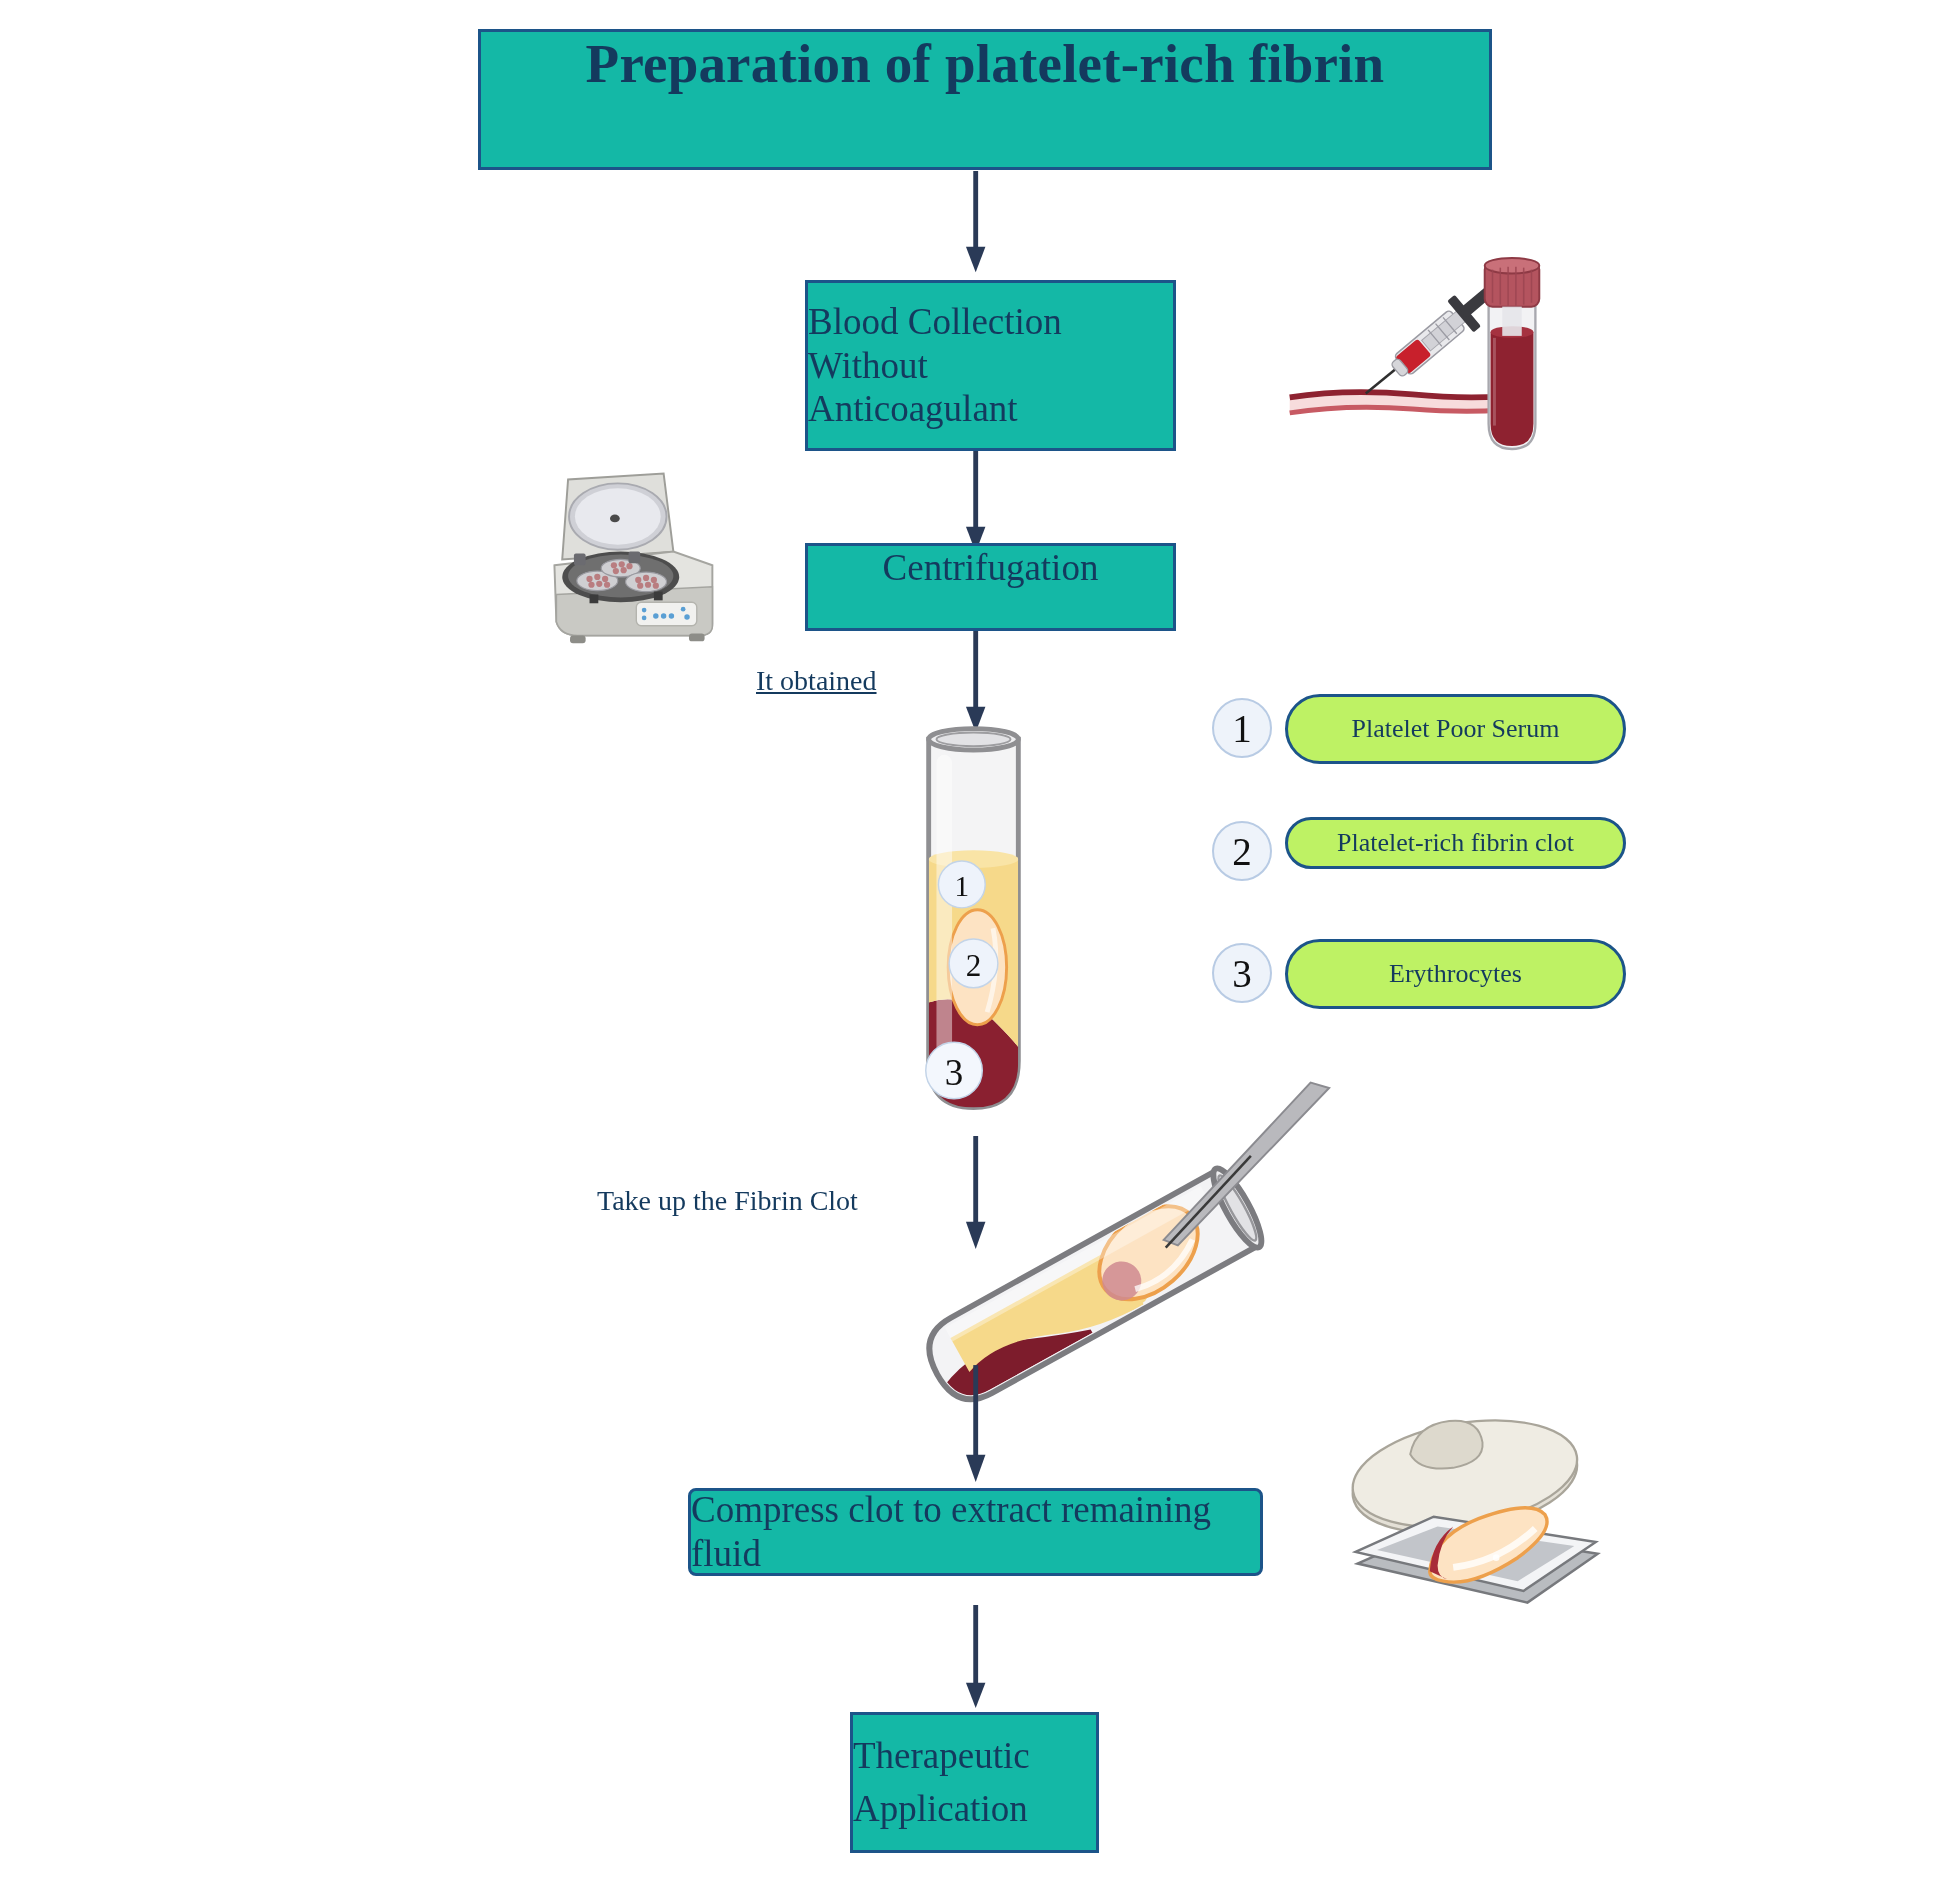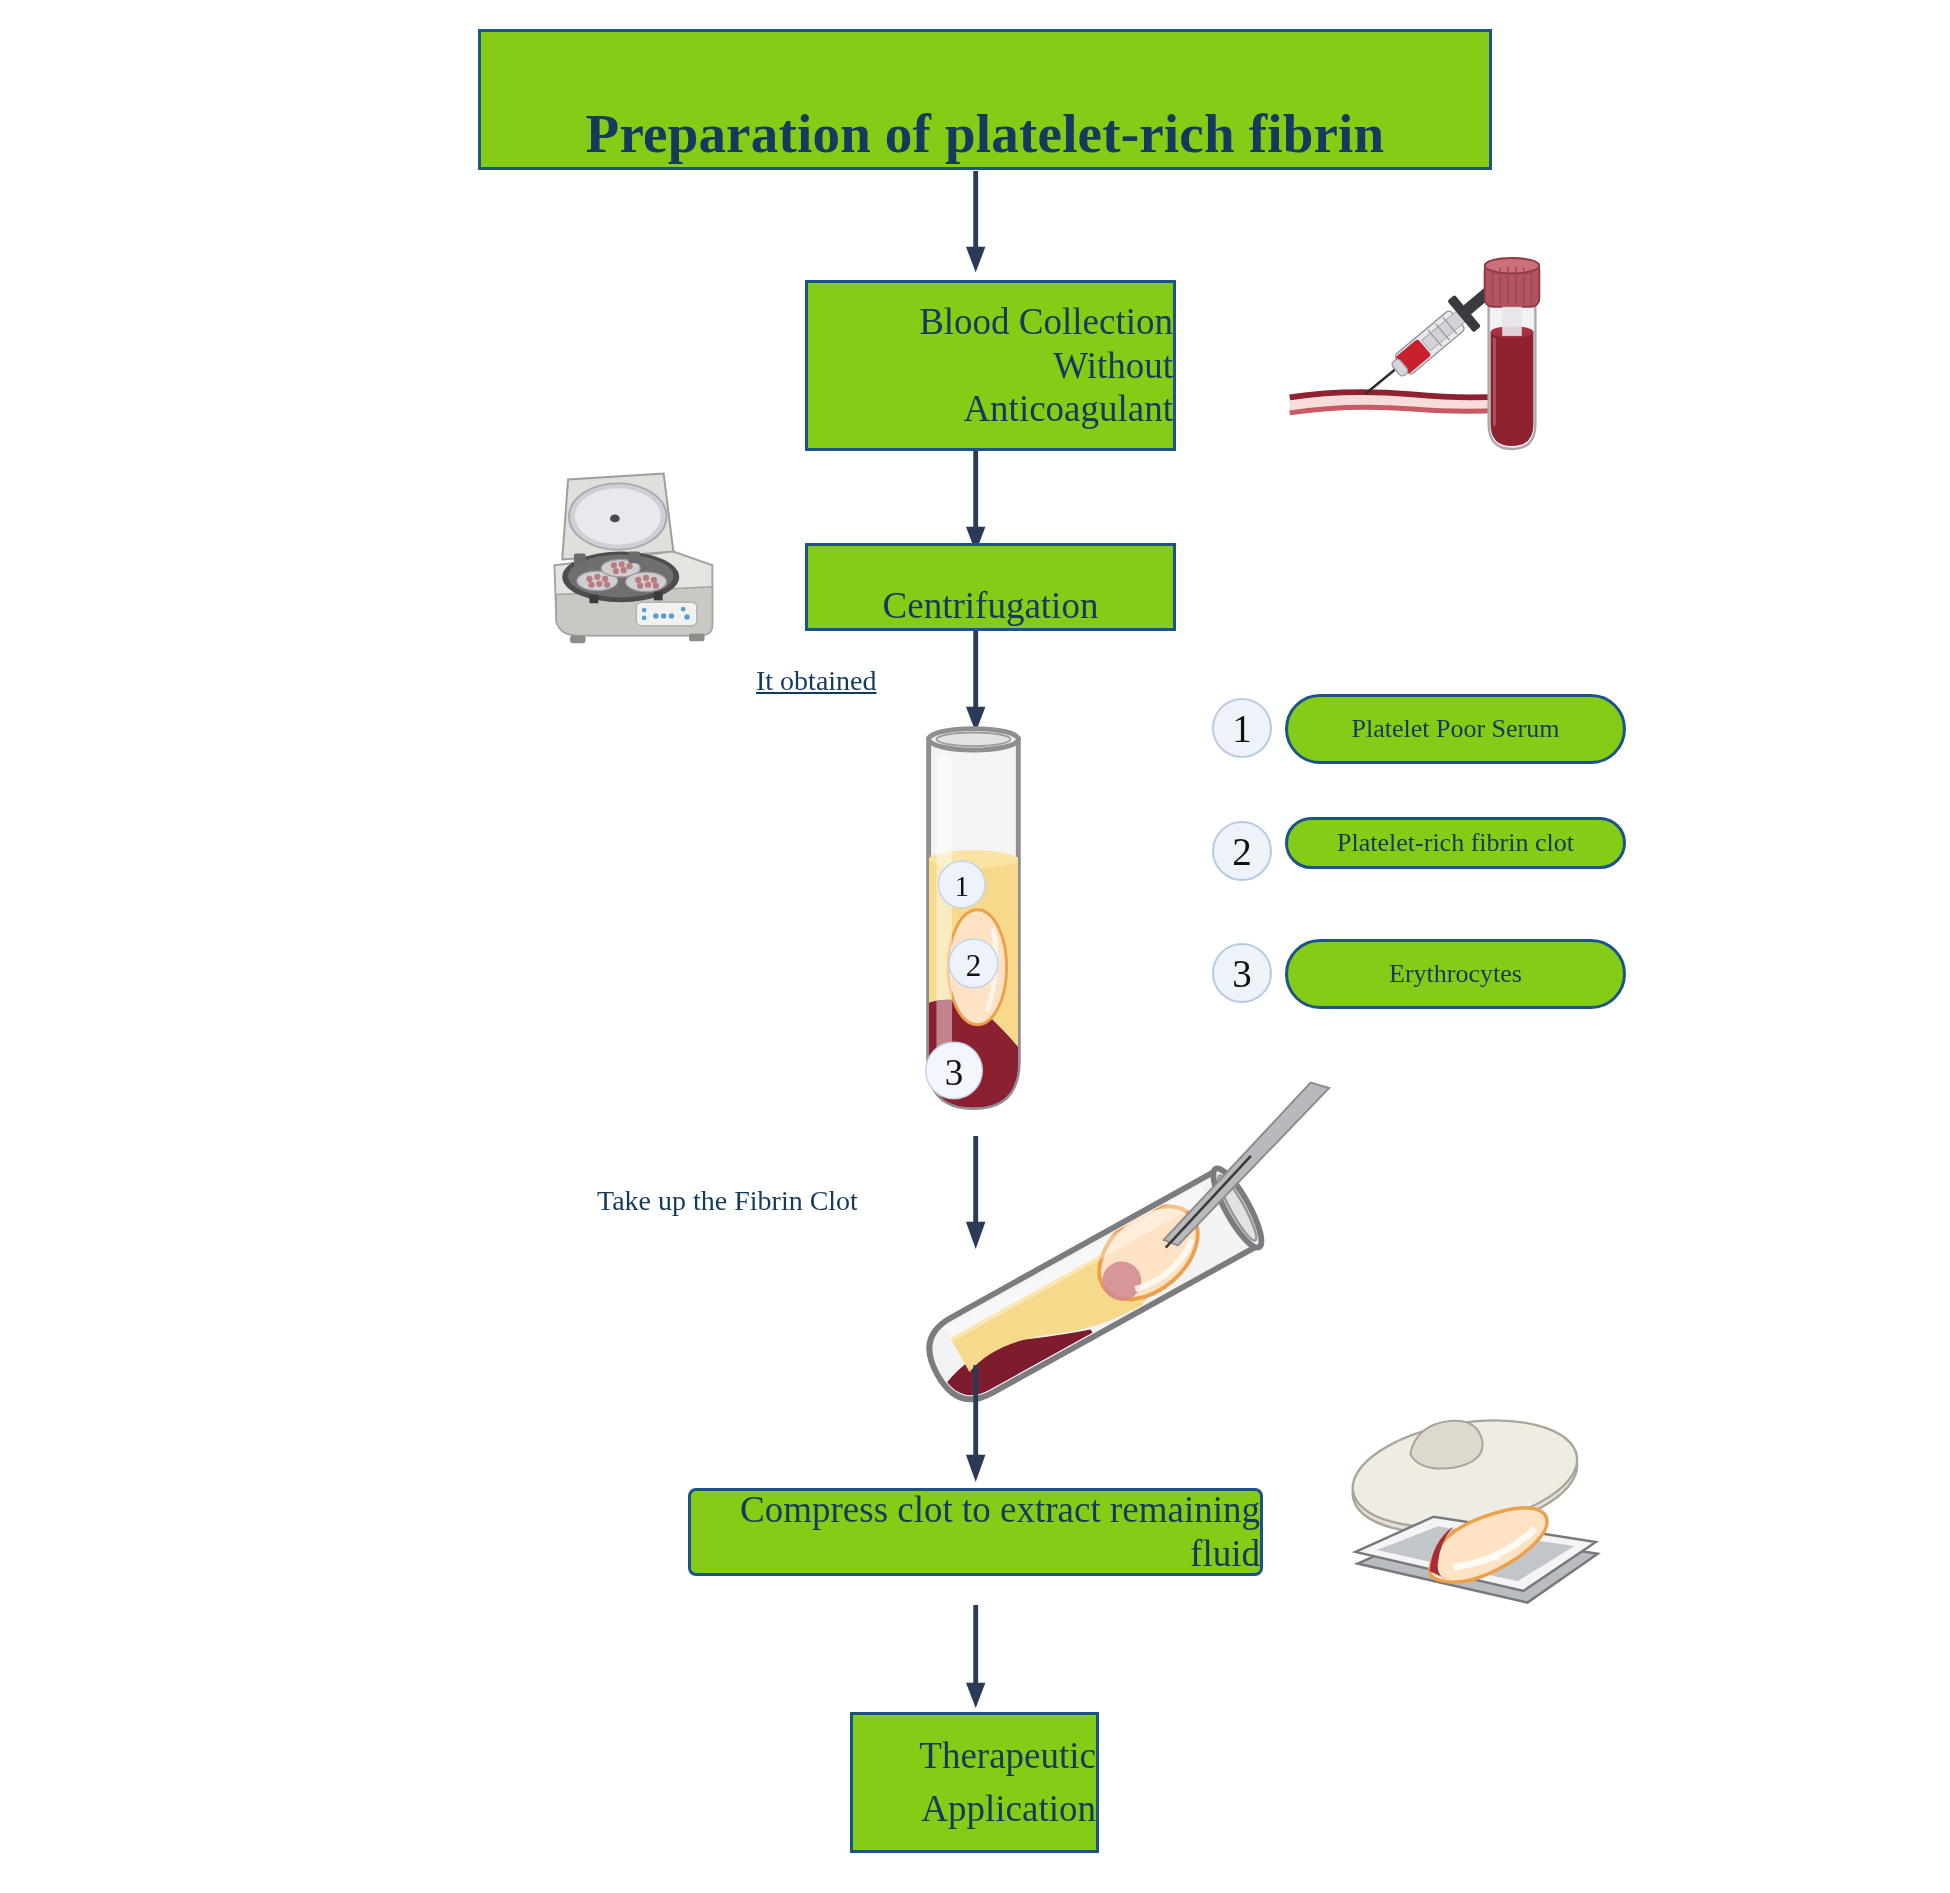--- a/index.html
+++ b/index.html
@@ -6,39 +6,39 @@
   html, body {
     width: 1950px; height: 1894px;
     background: #ffffff;
     font-family: "Liberation Serif", "DejaVu Serif", serif;
     overflow: hidden;
   }
   #stage { position: relative; width: 1950px; height: 1894px; }
 
   .box {
     position: absolute;
-    background: #84cc16;
+    background: #14b8a6;
     border: 3.9px solid #1c5489;
     display: flex;
-    align-items: flex-end;
+    align-items: flex-start;
     justify-content: center;
     text-align: center;
     color: #143a5e;
     line-height: 1.18;
   }
   .box-title {
     font-weight: bold;
     font-size: 55px;
     letter-spacing: 0.2px;
   }
   .box-step { font-size: 37px; }
 
   .pill {
     position: absolute;
-    background: #84cc16;
+    background: #bef264;
     border: 3.9px solid #1c5489;
     border-radius: 39px;
     display: flex;
     align-items: center;
     justify-content: center;
     text-align: center;
     color: #143a5e;
     font-size: 26px;
   }
   .numcircle {

